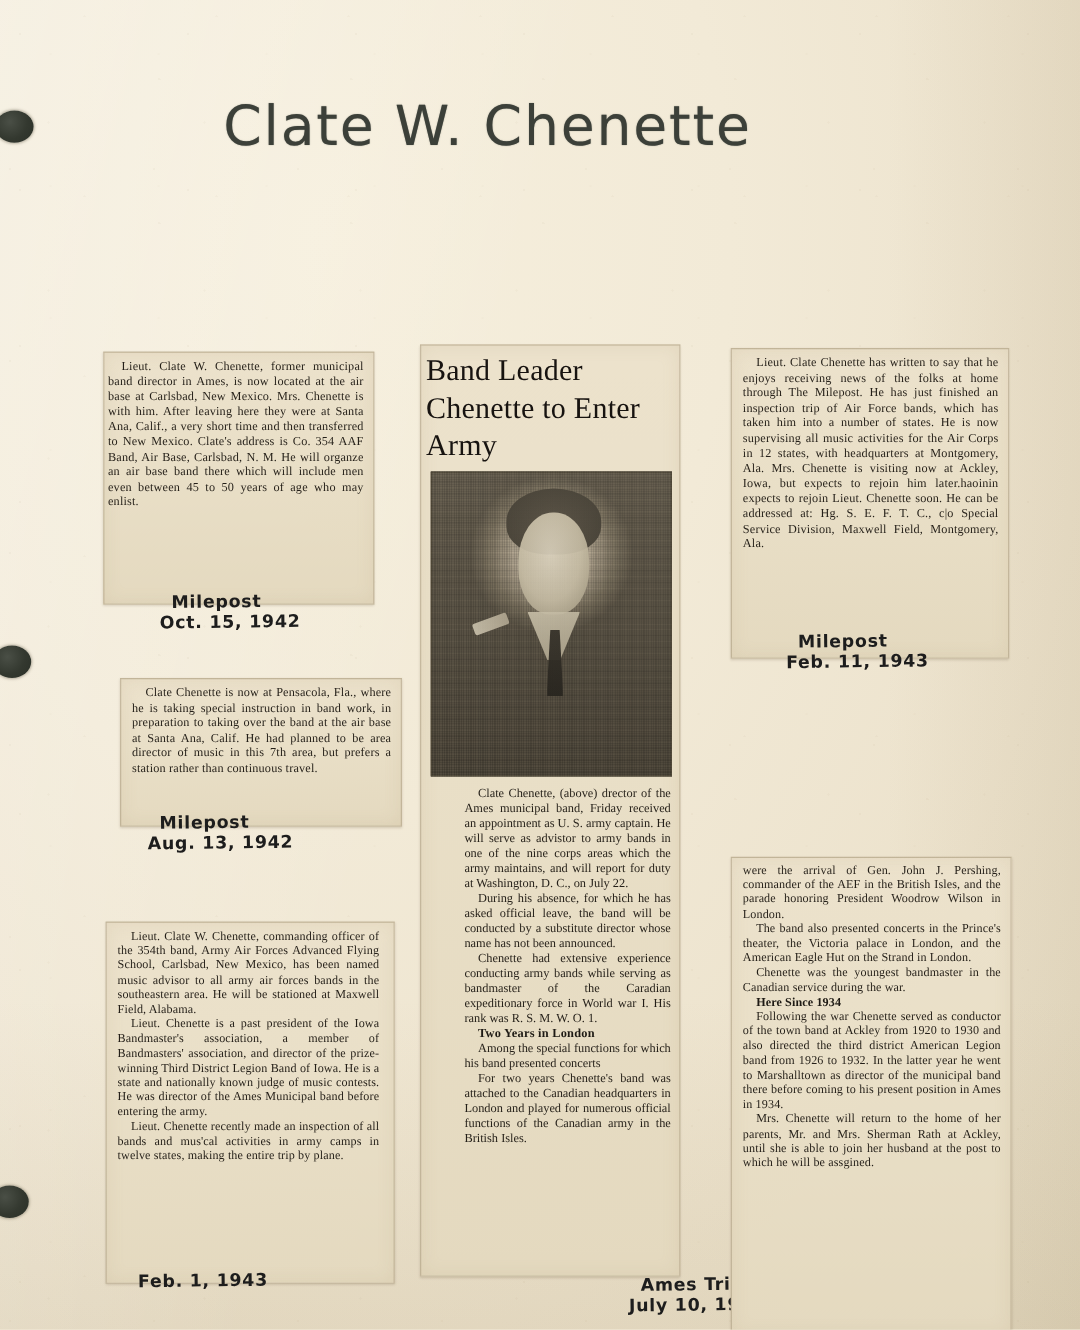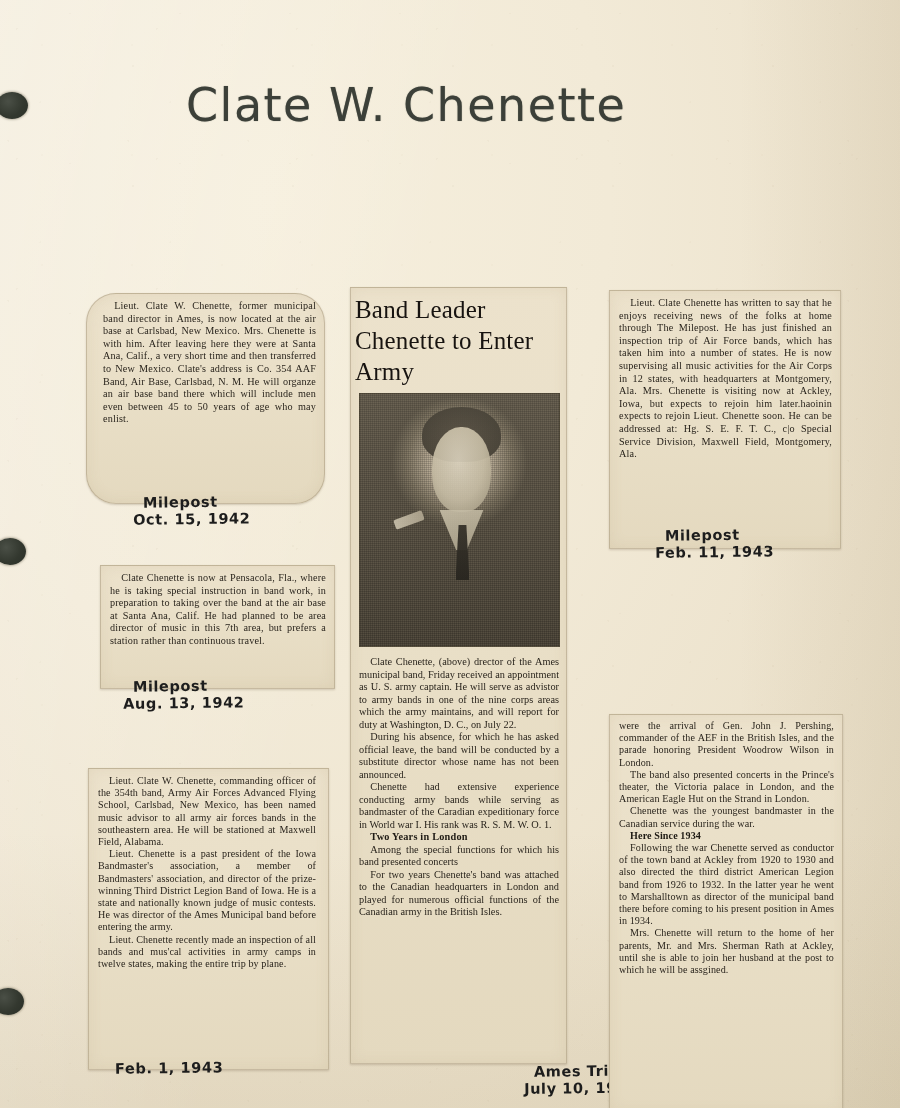--- a/index.html
+++ b/index.html
@@ -111,21 +111,21 @@
     clip-path:polygon(0 0,100% 0,62% 100%,38% 100%);opacity:.9;}
   #photo .tie{position:absolute;left:48%;top:52%;width:7%;height:22%;
     background:linear-gradient(180deg,#2f2b23 0%,#26231d 100%);
     clip-path:polygon(22% 0,78% 0,100% 100%,0 100%);opacity:.95;}
   #photo .bar{position:absolute;left:17%;top:48%;width:15%;height:4%;
     background:linear-gradient(90deg,#ddd4bd,#bdb29a);transform:rotate(-20deg);
     border-radius:2px;opacity:.85;}
   #photo .tone{position:absolute;inset:0;
     background:linear-gradient(180deg,rgba(230,220,198,.10) 0%,rgba(0,0,0,.10) 100%);}
 
-  #center-body{padding:4px 7px 5px 8px;}
+  #center-body{padding:4px 7px 5px 8px;margin-left:28px;}
   #center-body p{font-size:10.3px;line-height:12.5px;}
 
   
   .hand{
     position:absolute;
     font-family:"DejaVu Sans",sans-serif;
     font-weight:700;
     color:#1d1d1d;
     font-size:14.5px;line-height:17px;letter-spacing:.6px;
     transform:rotate(-.7deg);
@@ -138,21 +138,21 @@
 
 <div id="page">
   <div id="grain"></div>
 
   <div class="hole" style="left:-4px;top:92px;width:32px;height:27px;"></div>
   <div class="hole" style="left:-6px;top:538px;width:32px;height:27px;"></div>
   <div class="hole" style="left:-8px;top:988px;width:32px;height:27px;"></div>
 
   <div id="title">Clate W. Chenette</div>
 
-  <div class="clip c-left" id="clip-1" style="left:86px;top:293px;width:213px;height:199px;padding:6px 8px 4px 16px;border-radius:30px;">
+  <div class="clip c-left" id="clip-1" style="left:86px;top:293px;width:213px;height:199px;padding:6px 8px 4px 3px;">
     <p>Lieut. Clate W. Chenette, former municipal band director in Ames, is now located at the air base at Carlsbad, New Mexico. Mrs. Chenette is with him. After leaving here they were at Santa Ana, Calif., a very short time and then transferred to New Mexico. Clate's address is Co. 354 AAF Band, Air Base, Carlsbad, N. M. He will organze an air base band there which will include men even between 45 to 50 years of age who may enlist.</p>
   </div>
   <div class="hand" style="left:143px;top:494px;"><span>Milepost</span><span class="l2">Oct. 15, 1942</span></div>
 
   <div class="clip c-left" id="clip-2" style="left:80px;top:565px;width:216px;height:112px;padding:6px 8px 4px 9px;margin-left:20px;">
     <p>Clate Chenette is now at Pensacola, Fla., where he is taking special instruction in band work, in preparation to taking over the band at the air base at Santa Ana, Calif. He had planned to be area director of music in this 7th area, but prefers a station rather than continuous travel.</p>
   </div>
   <div class="hand" style="left:133px;top:678px;"><span>Milepost</span><span class="l2">Aug. 13, 1942</span></div>
 
   <div class="clip dense" id="clip-3" style="left:88px;top:768px;width:218px;height:290px;padding:6px 12px 4px 9px;">

